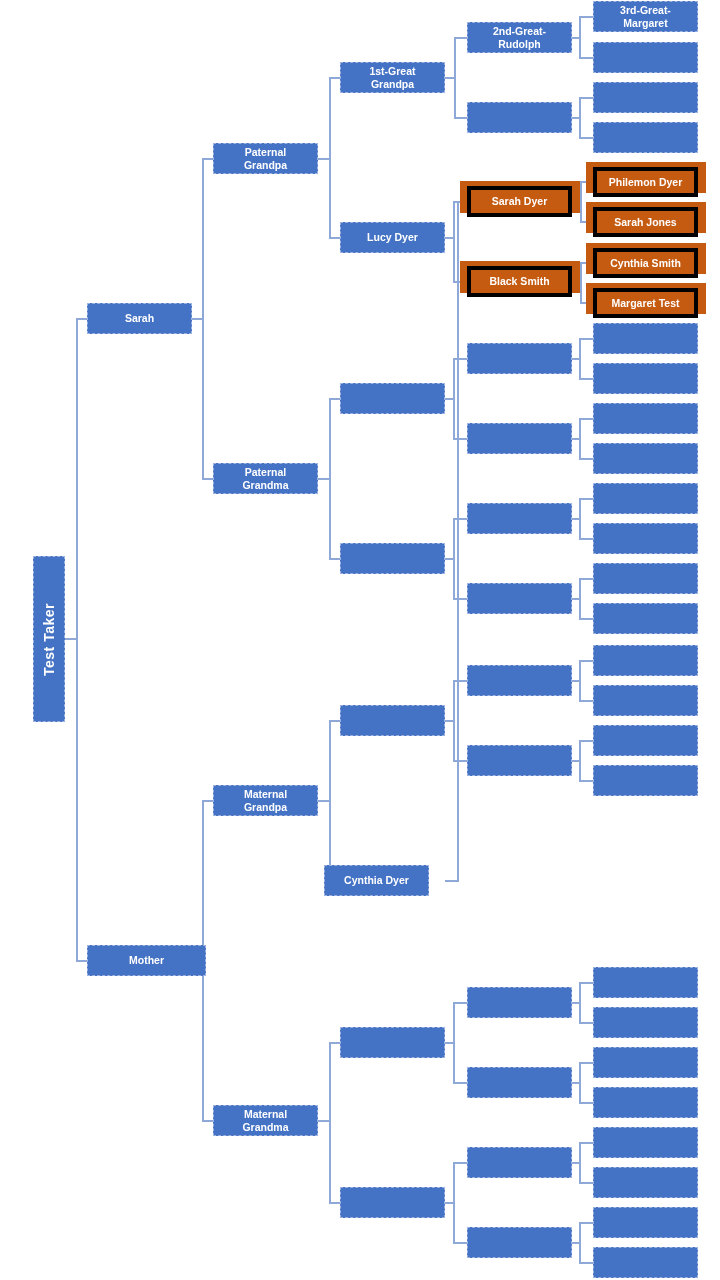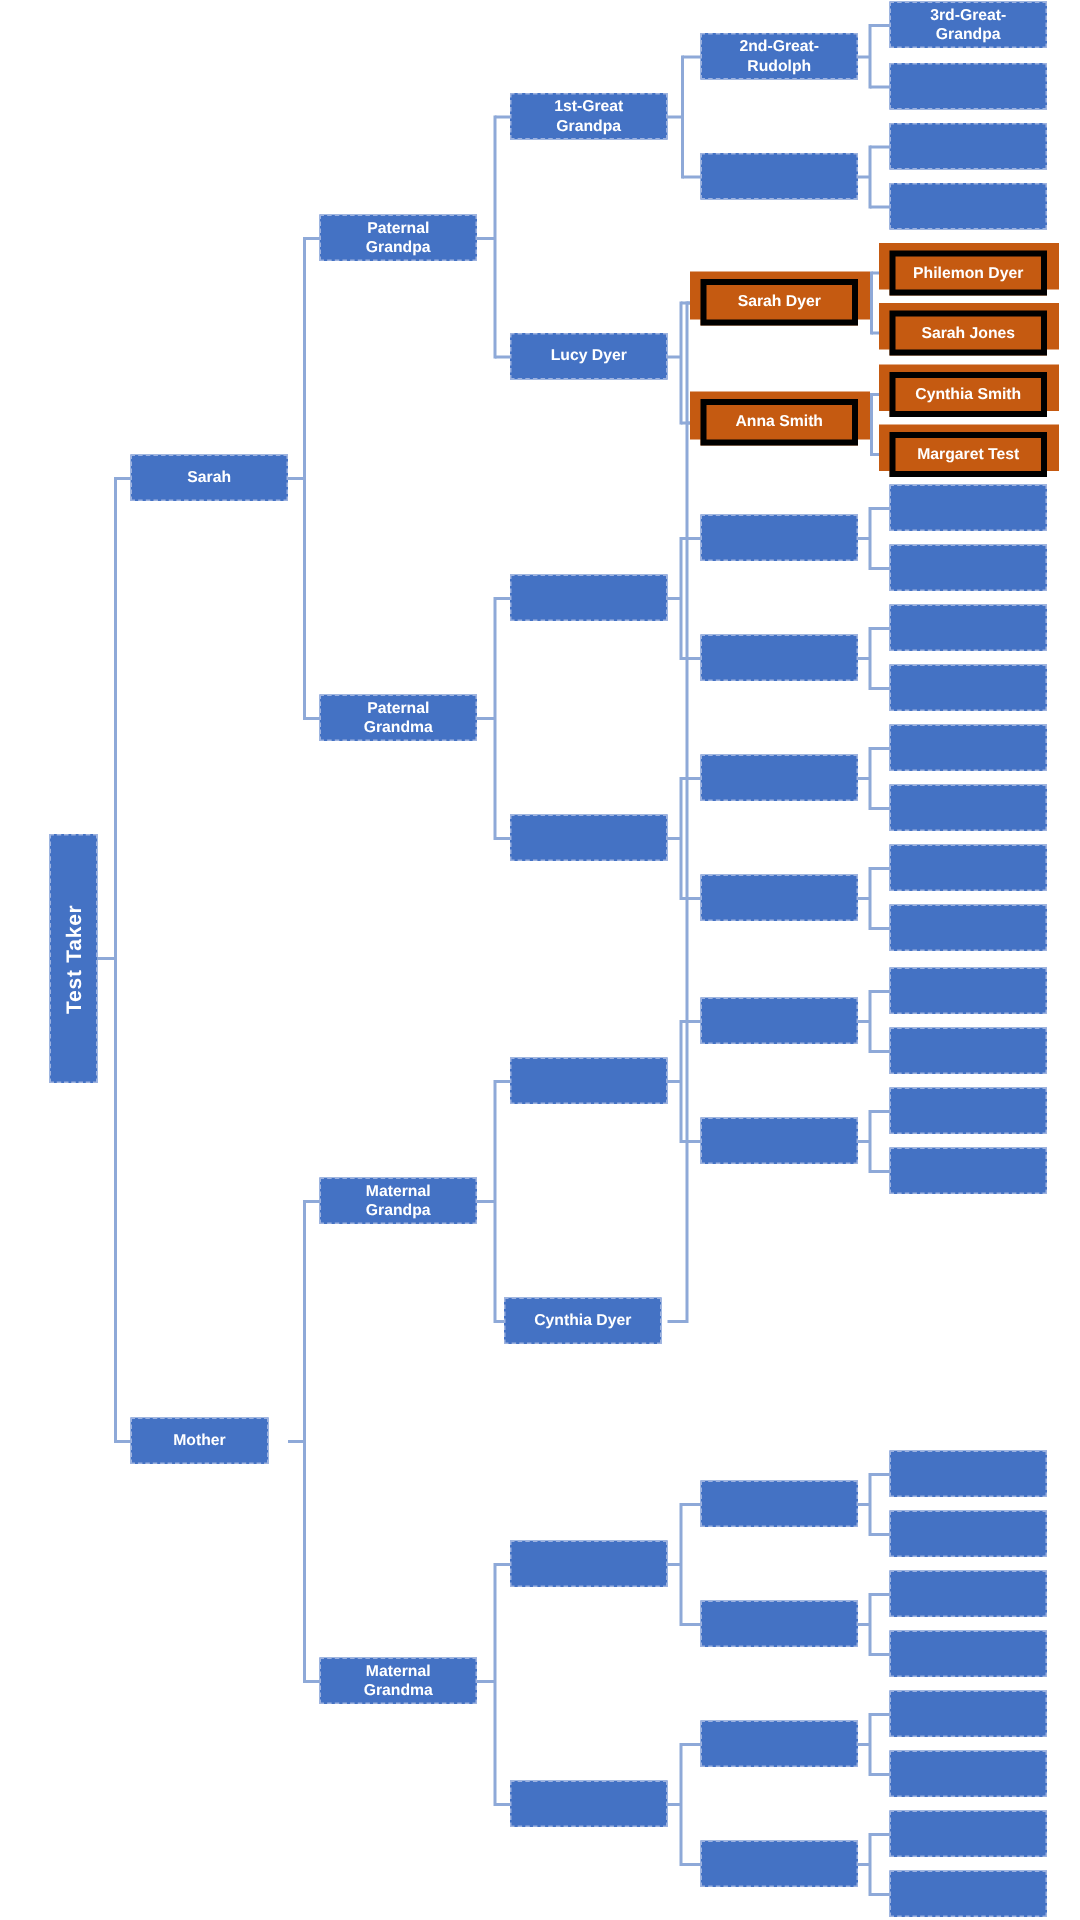--- a/index.html
+++ b/index.html
@@ -177,21 +177,21 @@
     <div class="seg" style="left: 572px; top: 1241.5px; width: 8px; height: 2px;"></div>
     <div class="seg" style="left: 579px; top: 1221.5px; width: 2px; height: 42px;"></div>
     <div class="seg" style="left: 580px; top: 1221.5px; width: 13px; height: 2px;"></div>
     <div class="seg" style="left: 580px; top: 1261.5px; width: 13px; height: 2px;"></div>
     <div class="node blue vertical" style="left: 33px; top: 556px; width: 32px; height: 166px;">
       <span class="label">Test Taker</span>
     </div>
     <div class="node blue" style="left: 87px; top: 303px; width: 105px; height: 31px;">
       <span class="label">Sarah</span>
     </div>
-    <div class="node blue" style="left: 87px; top: 945px; width: 92px; height: 31px;">
+    <div class="node blue" style="left: 87px; top: 945px; width: 119px; height: 31px;">
       <span class="label">Mother</span>
     </div>
     <div class="node blue" style="left: 213px; top: 143px; width: 105px; height: 31px;">
       <span class="label">Paternal
 Grandpa</span>
     </div>
     <div class="node blue" style="left: 213px; top: 463px; width: 105px; height: 31px;">
       <span class="label">Paternal
 Grandma</span>
     </div>
@@ -212,21 +212,21 @@
     </div>
     <div class="node blue" style="left: 340px; top: 383px; width: 105px; height: 31px;">
       <span class="label"></span>
     </div>
     <div class="node blue" style="left: 340px; top: 543px; width: 105px; height: 31px;">
       <span class="label"></span>
     </div>
     <div class="node blue" style="left: 340px; top: 705px; width: 105px; height: 31px;">
       <span class="label"></span>
     </div>
-    <div class="node blue" style="left: 336px; top: 865px; width: 105px; height: 31px;">
+    <div class="node blue" style="left: 324px; top: 865px; width: 105px; height: 31px;">
       <span class="label">Cynthia Dyer</span>
     </div>
     <div class="node blue" style="left: 340px; top: 1027px; width: 105px; height: 31px;">
       <span class="label"></span>
     </div>
     <div class="node blue" style="left: 340px; top: 1187px; width: 105px; height: 31px;">
       <span class="label"></span>
     </div>
     <div class="node blue" style="left: 467px; top: 22px; width: 105px; height: 31px;">
       <span class="label">2nd-Great-
@@ -234,21 +234,21 @@
     </div>
     <div class="node blue" style="left: 467px; top: 102px; width: 105px; height: 31px;">
       <span class="label"></span>
     </div>
     <div class="card-shadow" style="left: 460px; top: 181px; width: 120px; height: 32px;"></div>
     <div class="node orange" style="left: 467px; top: 186px; width: 105px; height: 31px;">
       <span class="label">Sarah Dyer</span>
     </div>
     <div class="card-shadow" style="left: 460px; top: 261px; width: 120px; height: 32px;"></div>
     <div class="node orange" style="left: 467px; top: 266px; width: 105px; height: 31px;">
-      <span class="label">Anna Smith</span>
+      <span class="label">Black Smith</span>
     </div>
     <div class="node blue" style="left: 467px; top: 343px; width: 105px; height: 31px;">
       <span class="label"></span>
     </div>
     <div class="node blue" style="left: 467px; top: 423px; width: 105px; height: 31px;">
       <span class="label"></span>
     </div>
     <div class="node blue" style="left: 467px; top: 503px; width: 105px; height: 31px;">
       <span class="label"></span>
     </div>
@@ -268,21 +268,21 @@
       <span class="label"></span>
     </div>
     <div class="node blue" style="left: 467px; top: 1147px; width: 105px; height: 31px;">
       <span class="label"></span>
     </div>
     <div class="node blue" style="left: 467px; top: 1227px; width: 105px; height: 31px;">
       <span class="label"></span>
     </div>
     <div class="node blue" style="left: 593px; top: 1px; width: 105px; height: 31px;">
       <span class="label">3rd-Great-
-Grandpa</span>
+Margaret</span>
     </div>
     <div class="node blue" style="left: 593px; top: 42px; width: 105px; height: 31px;">
       <span class="label"></span>
     </div>
     <div class="node blue" style="left: 593px; top: 82px; width: 105px; height: 31px;">
       <span class="label"></span>
     </div>
     <div class="node blue" style="left: 593px; top: 122px; width: 105px; height: 31px;">
       <span class="label"></span>
     </div>

